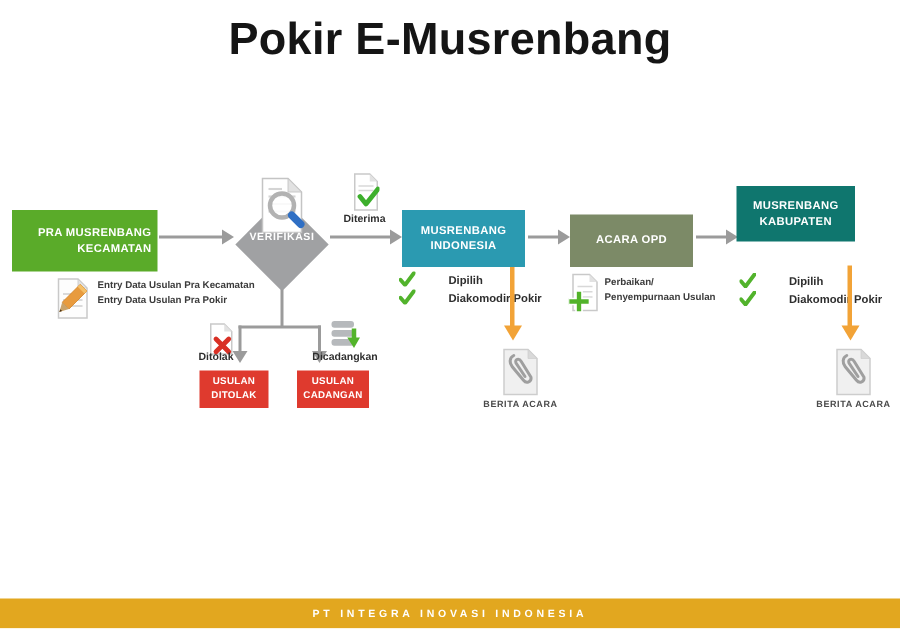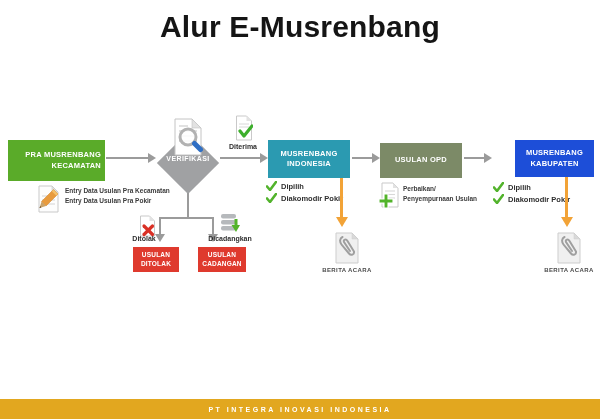--- a/index.html
+++ b/index.html
@@ -13,57 +13,57 @@
   }
   
   .node{
     position:absolute;display:flex;align-items:center;justify-content:center;
     color:#fff;font-weight:700;font-size:7.5px;line-height:1.35;letter-spacing:.25px;
     text-align:center;padding:0 4px;box-sizing:border-box;
   }
   .node-pra{left:8px;top:140px;width:97px;height:41px;background:#5aab29;justify-content:flex-start;text-align:right;padding-left:10px;}
   .node-kec{left:268px;top:140px;width:82px;height:38px;background:#2b9ab1;}
   .node-opd{left:380px;top:143px;width:82px;height:35px;background:#7c8a67;}
-  .node-kab{left:491px;top:140px;width:79px;height:37px;background:#1d4ed8;margin-left:24px;}
+  .node-kab{left:491px;top:124px;width:79px;height:37px;background:#0f766e;}
   .diamond{position:absolute;left:166px;top:141px;width:44px;height:44px;background:#a0a1a3;transform:rotate(45deg);}
   .diamond-label{position:absolute;left:158px;top:155px;width:60px;text-align:center;color:#fff;font-weight:600;font-size:7px;letter-spacing:.4px;}
   .rejected{
     position:absolute;background:#df3a2e;color:#fff;font-weight:700;font-size:6.5px;
     display:flex;align-items:center;justify-content:center;text-align:center;line-height:1.3;letter-spacing:.2px;padding:0 3px;box-sizing:border-box;
   }
   .rej-ditolak{left:133px;top:247px;width:46px;height:25px;}
   .rej-cadangan{left:198px;top:247px;width:48px;height:25px;}
   
   .arr-h{position:absolute;height:2px;background:#9b9b9b;}
   .arr-h::after{content:"";position:absolute;right:-8px;top:-4px;border-left:8px solid #9b9b9b;border-top:5px solid transparent;border-bottom:5px solid transparent;}
   .arr-v{position:absolute;width:2px;background:#9b9b9b;}
   .arr-v::after{content:"";position:absolute;bottom:-8px;left:-4px;border-top:8px solid #9b9b9b;border-left:5px solid transparent;border-right:5px solid transparent;}
   .line-v{position:absolute;width:2px;background:#9b9b9b;}
   .line-h{position:absolute;height:2px;background:#9b9b9b;}
   .arr-orange{position:absolute;width:3px;background:#f2a337;}
   .arr-orange::after{content:"";position:absolute;bottom:-9px;left:-4.5px;border-top:10px solid #f2a337;border-left:6px solid transparent;border-right:6px solid transparent;}
   
   .lbl{position:absolute;font-size:7px;font-weight:700;color:#2e2e2e;text-align:center;}
   .note{position:absolute;font-size:6.5px;font-weight:700;color:#3b3b3b;line-height:10px;}
-  .check-row{position:absolute;display:flex;align-items:center;gap:4px;font-size:7.5px;font-weight:700;color:#2e2e2e;}
+  .check-row{position:absolute;display:flex;align-items:center;gap:22px;font-size:7.5px;font-weight:700;color:#2e2e2e;}
   .berita{position:absolute;font-size:6px;font-weight:600;color:#4a4a4a;text-align:center;letter-spacing:.4px;}
   .icon{position:absolute;line-height:0;}
   
   .footer-bar{
     position:absolute;left:0;top:399px;width:600px;height:20px;background:#e2a71f;
     display:flex;align-items:center;justify-content:center;
   }
   .footer-text{color:#ffffff;font-size:7px;font-weight:700;letter-spacing:2.5px;}
 </style>
 </head>
 <body>
 
 <div class="slide">
 
-  <div class="title">Alur E-Musrenbang</div>
+  <div class="title">Pokir E-Musrenbang</div>
 
   <div>
 
     <div class="node node-pra">
       <span>PRA MUSRENBANG KECAMATAN</span>
     </div>
 
     <div class="arr-h" style="left:106px;top:157px;width:42px;"></div>
 
     <div class="diamond"></div>
@@ -97,21 +97,21 @@
     <div class="lbl" style="left:226px;top:143px;width:34px;">Diterima</div>
     <div class="arr-h" style="left:220px;top:157px;width:40px;"></div>
 
     <div class="node node-kec">
       <span>MUSRENBANG INDONESIA</span>
     </div>
 
     <div class="arr-h" style="left:352px;top:157px;width:20px;"></div>
 
     <div class="node node-opd">
-      <span>USULAN OPD</span>
+      <span>ACARA OPD</span>
     </div>
 
     <div class="arr-h" style="left:464px;top:157px;width:20px;"></div>
 
     <div class="node node-kab">
       <span>MUSRENBANG KABUPATEN</span>
     </div>
 
     <div class="icon" style="left:37px;top:184px;">
       <svg width="24" height="30" viewBox="0 0 24 30">

